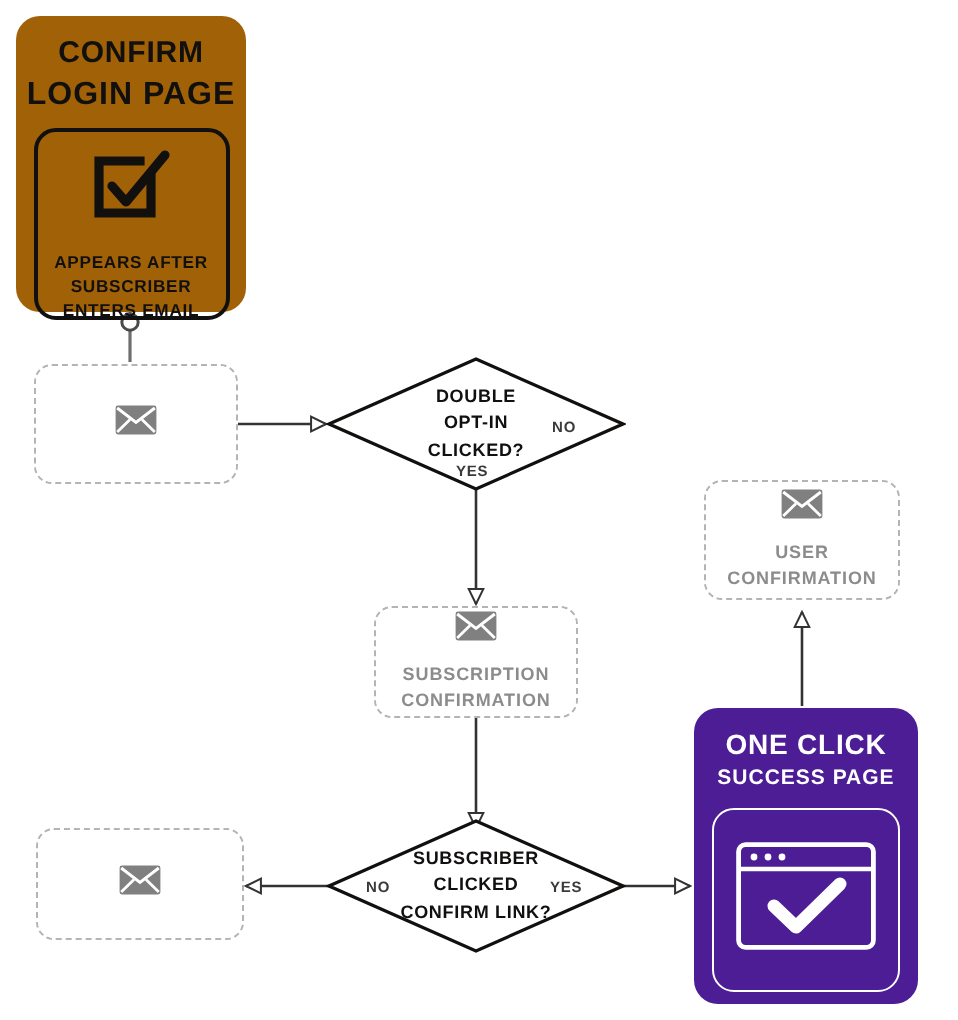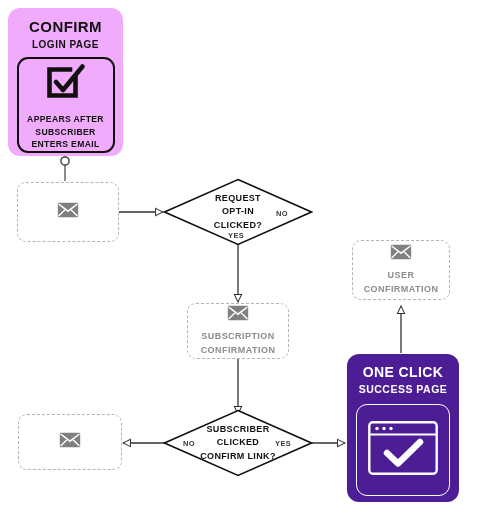--- a/index.html
+++ b/index.html
@@ -10,38 +10,38 @@
     overflow: hidden;
   }
   #stage { position: relative; width: 479px; height: 510px; }
 
   
   #wires { position: absolute; left: 0; top: 0; width: 479px; height: 510px; }
 
   
   .card-green {
     position: absolute;
-    background: #f0abfc;
+    background: #a16207;
     border-radius: 12px;
     display: flex; flex-direction: column; align-items: center;
     padding-top: 11px;
   }
   .card-green .hdr1 {
     font-size: 15px; font-weight: bold; color: #12100F;
     letter-spacing: .4px; line-height: 1.1;
   }
   .card-green .hdr2 {
-    font-size: 10px; font-weight: bold; color: #12100F;
+    font-size: 16px; font-weight: bold; color: #12100F;
     letter-spacing: .5px; margin-top: 3px;
   }
   .inner-green {
     margin-top: 7px; width: 98px; height: 96px;
     border: 2px solid #12100F; border-radius: 11px;
     display: flex; flex-direction: column;
-    align-items: center; justify-content: flex-end;
+    align-items: center; justify-content: flex-start;
     padding-top: 8px;
   }
   .inner-green .cap {
     margin-top: 8px; text-align: center;
     font-size: 8.6px; font-weight: bold; color: #12100F;
     letter-spacing: .35px; line-height: 1.45;
   }
 
   
   .card-dark {
@@ -148,21 +148,21 @@
         <path d="M1.6,14 L8,7.8 M20.4,14 L14,7.8" fill="none" stroke="#ffffff" stroke-width="1.4"></path>
       </svg>
     </span>
   </div>
 
   <div class="diamond" style="left:163px; top:178px; width:150px; height:68px;">
     <svg width="150" height="68" viewBox="0 0 150 68" xmlns="http://www.w3.org/2000/svg">
       <polygon points="75,1.5 148.5,34 75,66.5 1.5,34" fill="#ffffff" stroke="#12100F" stroke-width="1.6"></polygon>
     </svg>
     <div class="dtext">
-      <span>REQUEST</span>
+      <span>DOUBLE</span>
       <span>OPT-IN</span>
       <span>CLICKED?</span>
     </div>
   </div>
   <div class="branch" style="left:276px; top:209px;">NO</div>
   <div class="branch" style="left:228px; top:231px;">YES</div>
 
   <div class="box-dashed" style="left:352px; top:240px; width:98px; height:60px;">
     <span>
       <svg width="22" height="16" viewBox="0 0 22 16" xmlns="http://www.w3.org/2000/svg">

